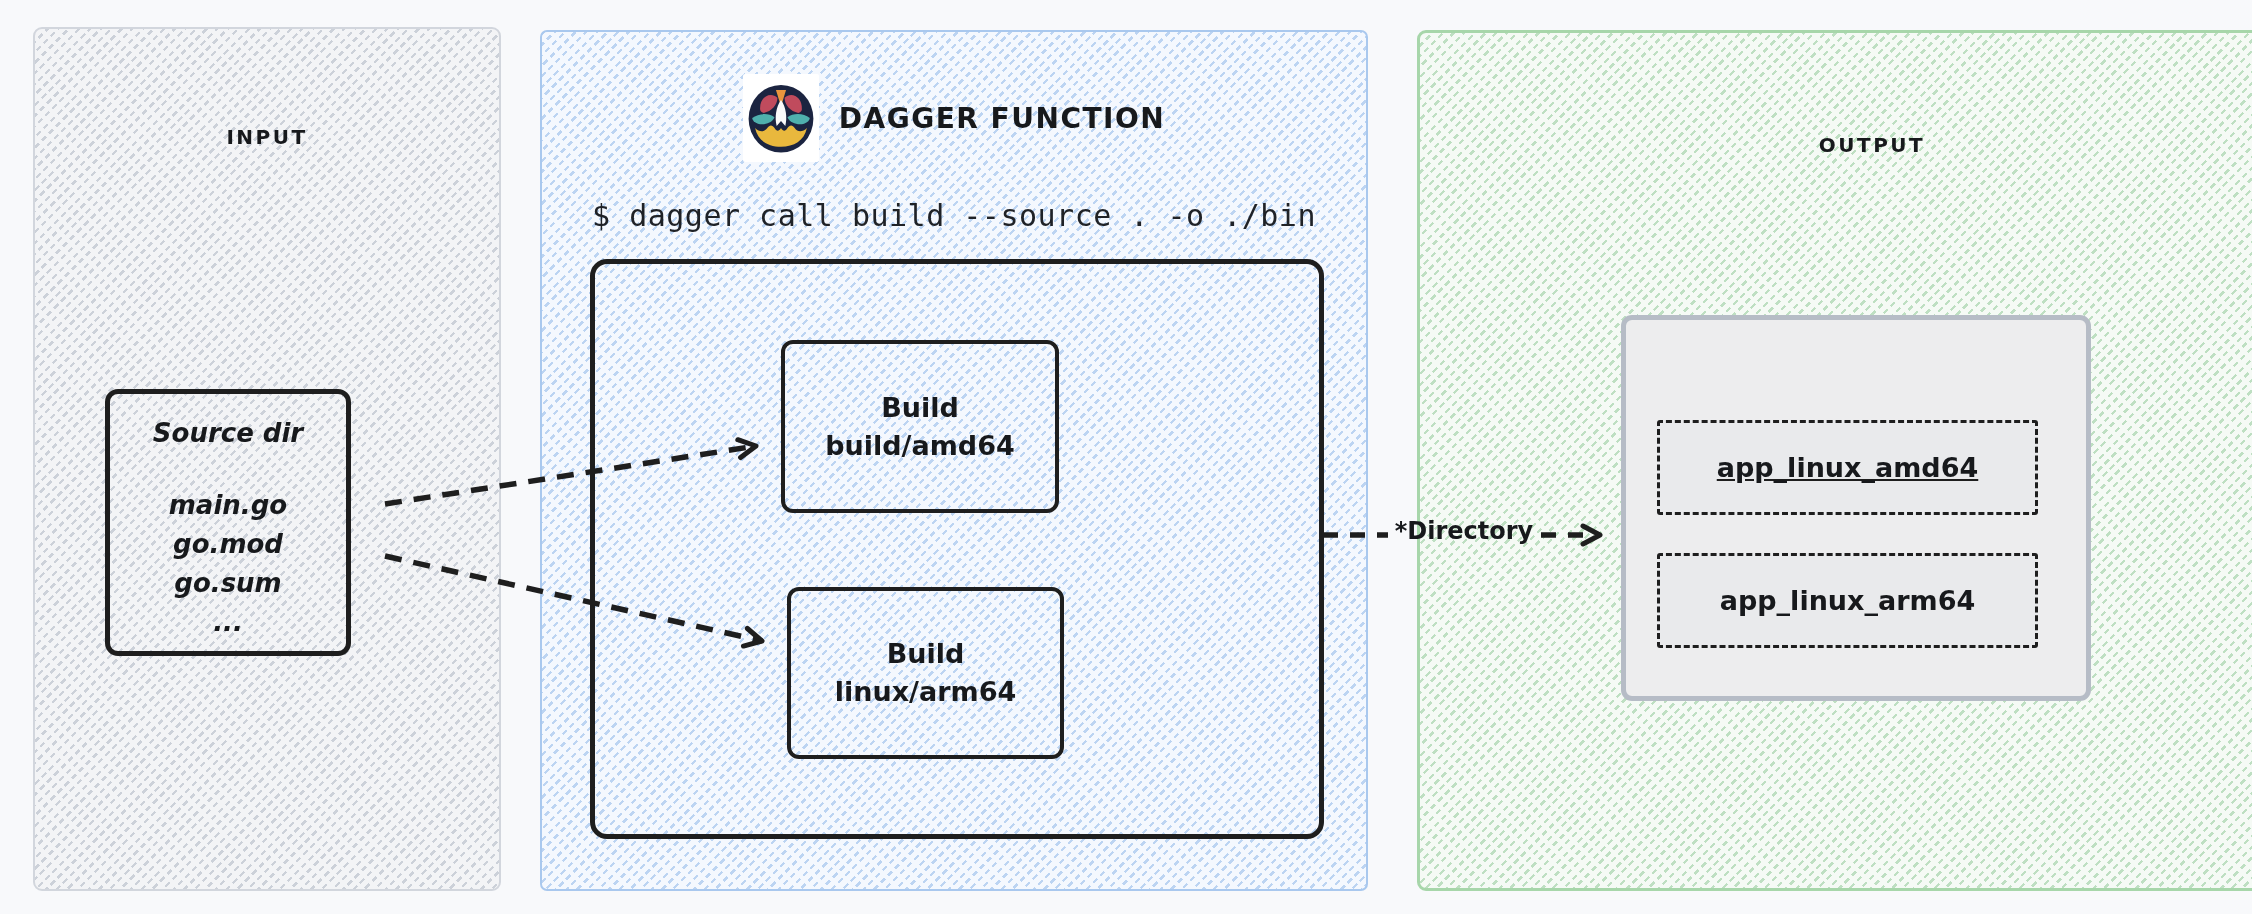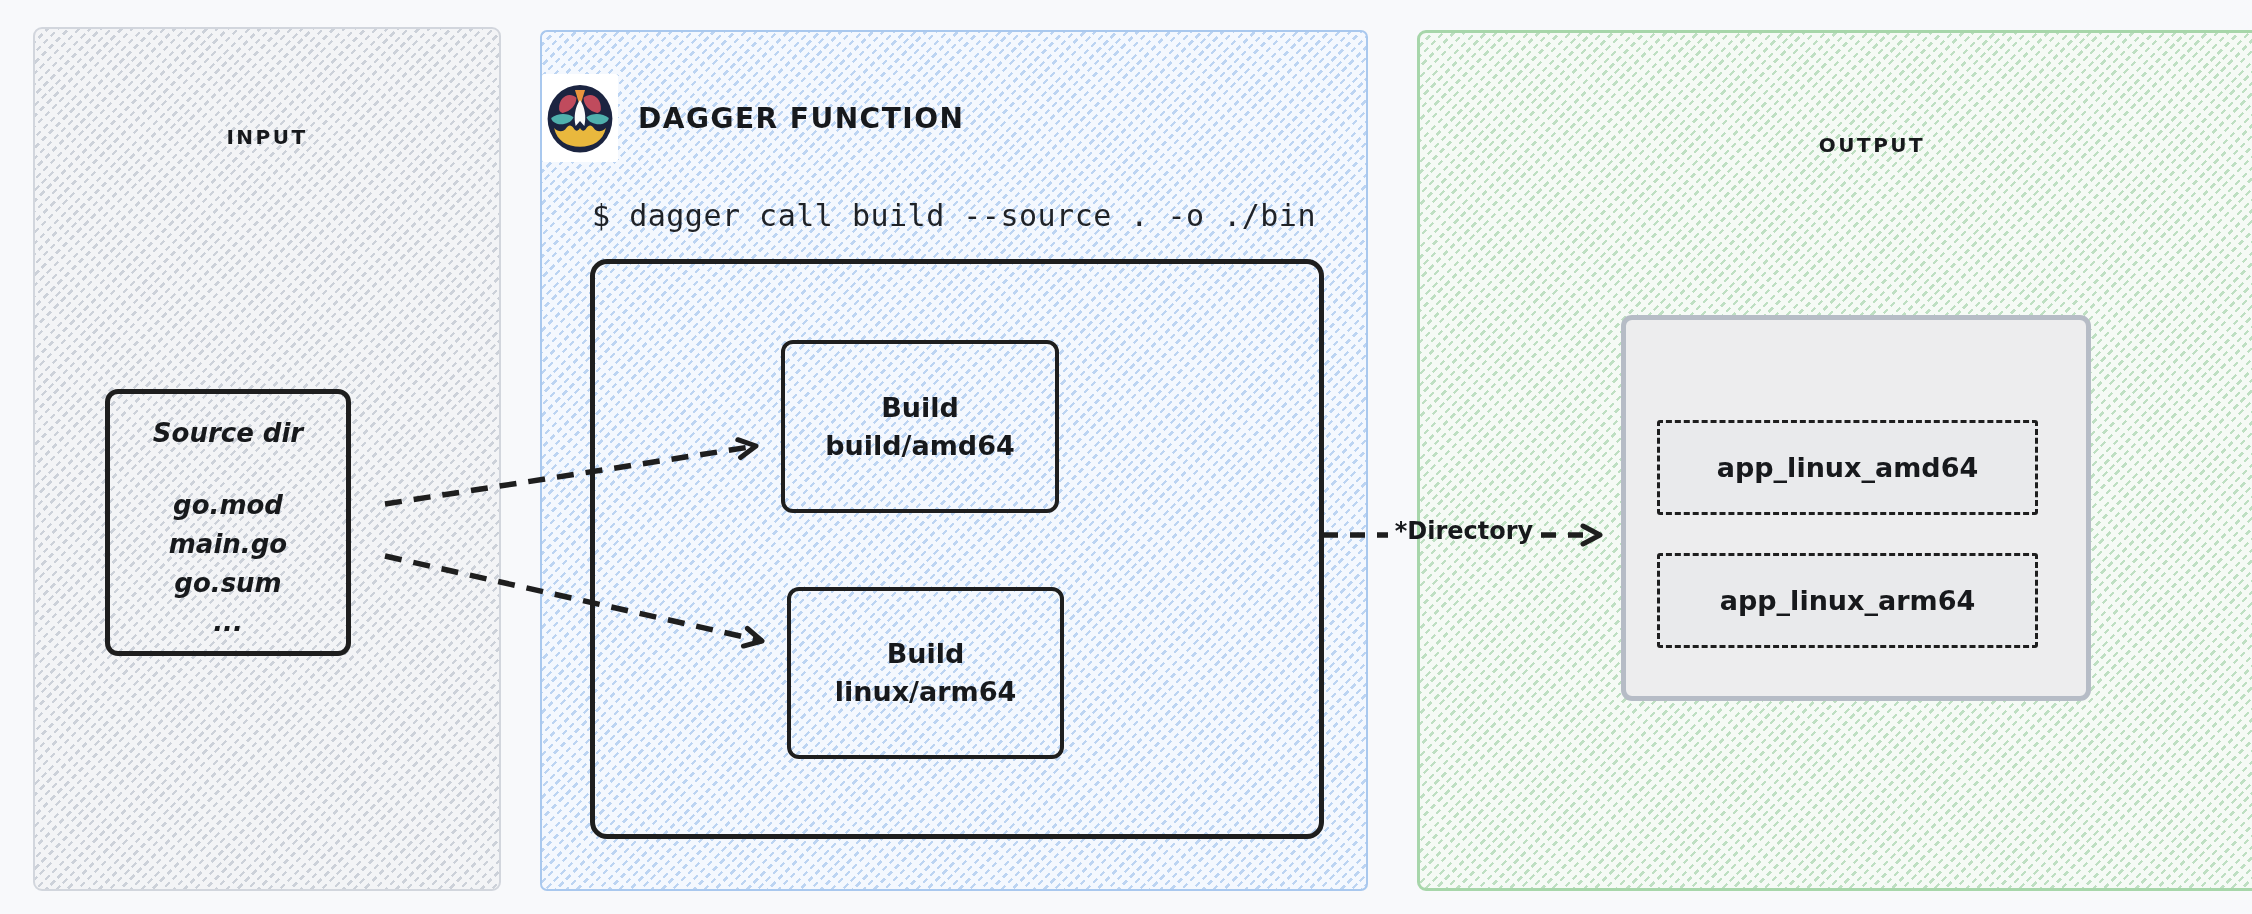--- a/index.html
+++ b/index.html
@@ -27,61 +27,61 @@
   }
   
   .sketch-box{position:absolute;box-sizing:border-box;border:5px solid #1e1e1e;border-radius:13px;}
   .box-label{position:absolute;left:0;right:0;text-align:center;font-weight:700;color:#17191c;}
   
   .source-box{left:70px;top:360px;width:246px;height:267px;font-style:italic;}
   .source-title{top:24px;font-size:26px;}
   .source-files{position:absolute;left:0;right:0;top:92px;text-align:center;
     font-size:26px;font-weight:700;line-height:39px;color:#17191c;}
   
-  .fn-header{position:absolute;left:0;right:0;top:42px;display:flex;align-items:center;gap:20px;}
+  .fn-header{position:absolute;left:0;right:0;top:42px;display:flex;align-items:center;justify-content:center;gap:20px;}
   .logo-chip{width:76px;height:88px;background:#ffffff;border-radius:2px;display:flex;align-items:center;justify-content:center;flex:0 0 auto;}
   .logo-chip svg{width:72px;height:76px;display:block;}
   .fn-title{font-size:28px;font-weight:700;letter-spacing:1.5px;color:#17191c;}
   .fn-command{position:absolute;left:0;right:0;top:166px;text-align:center;
     font-family:"DejaVu Sans Mono","Liberation Mono",monospace;font-size:30px;font-weight:500;color:#1f2227;letter-spacing:.5px;}
   .pipeline-box{left:48px;top:227px;width:734px;height:580px;border-radius:17px;border-width:5.5px;}
   .build-box{border-width:4.5px;border-radius:12px;display:flex;align-items:center;justify-content:center;}
   .build-amd64{left:239px;top:308px;width:278px;height:173px;}
   .build-arm64{left:245px;top:555px;width:277px;height:172px;}
   .build-label{text-align:center;font-size:27px;font-weight:700;line-height:38px;color:#17191c;}
   
   .directory-box{position:absolute;left:201px;top:282px;width:470px;height:386px;box-sizing:border-box;
     background:#ededee;border:5px solid #b6bcc6;border-radius:11px;}
   .directory-title{top:27px;font-size:28px;}
   .file-box{position:absolute;left:31px;width:381px;height:95px;box-sizing:border-box;
     background:#e9eaec;border:3.5px dashed #1e1e1e;border-radius:3px;
     display:flex;align-items:center;justify-content:center;}
-  .file-amd64{top:100px;}
+  .file-amd64{top:100px;text-decoration:underline;}
   .file-arm64{top:233px;}
   .file-label{font-size:27px;font-weight:700;color:#17191c;}
   
   .arrows{position:absolute;left:0;top:0;width:2252px;height:914px;pointer-events:none;}
   .arrow-label{
     position:absolute;left:1388px;top:517px;width:152px;text-align:center;
     font-size:24px;font-weight:700;color:#17191c;
   }
 </style>
 </head>
 <body>
 
 <div id="canvas">
 
   <section class="panel panel-input hatch">
     <div class="panel-title" style="top:96px">INPUT</div>
 
     <div class="sketch-box source-box hatch" style="--bg:#f3f4f6;--line:#ccd1d9">
       <div class="box-label source-title">Source dir</div>
       <div class="source-files">
+        <div>main.go</div>
         <div>go.mod</div>
-        <div>main.go</div>
         <div>go.sum</div>
         <div>...</div>
       </div>
     </div>
   </section>
 
   <section class="panel panel-function hatch">
 
     <div class="fn-header">
       <span class="logo-chip">

